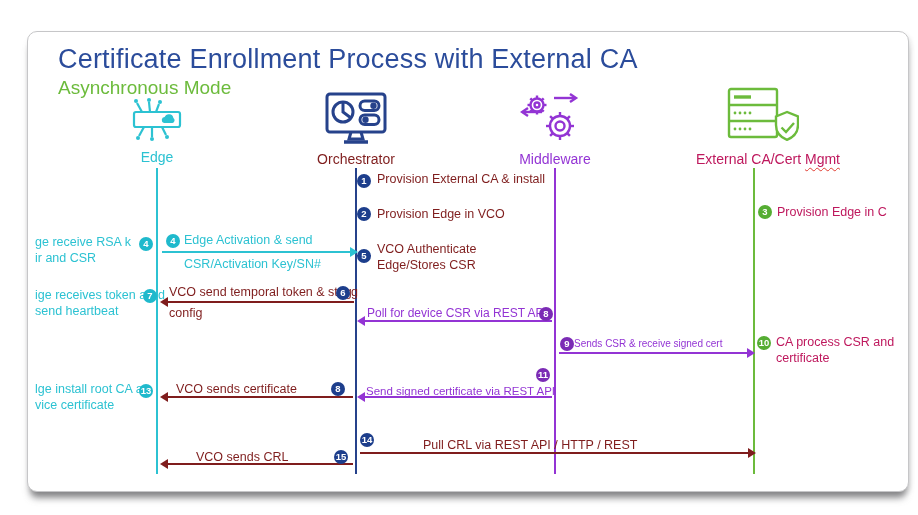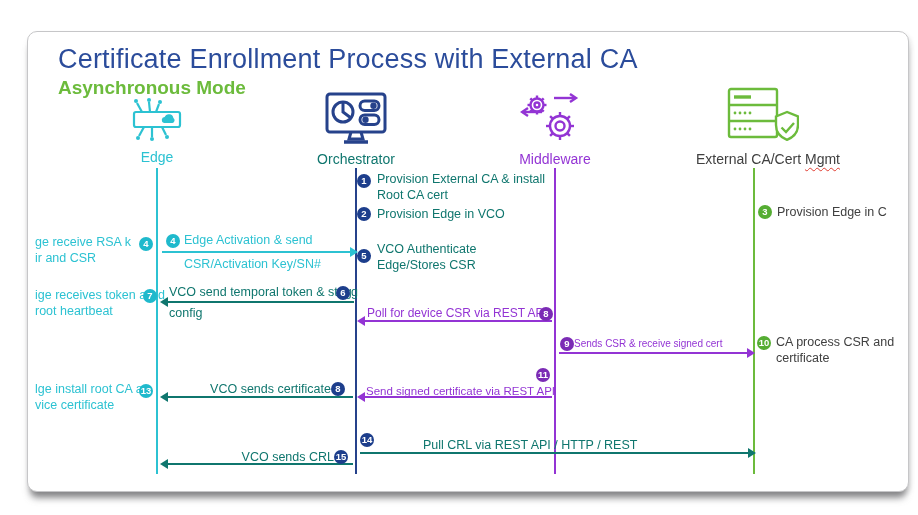--- a/index.html
+++ b/index.html
@@ -3,35 +3,35 @@
 <meta charset="utf-8">
 <style>
   html,body{margin:0;padding:0}
   body{width:918px;height:515px;background:#fff;position:relative;overflow:hidden;
        font-family:"Liberation Sans",sans-serif;-webkit-font-smoothing:antialiased}
   .abs{position:absolute}
   .slide{left:27px;top:31px;width:880px;height:459px;background:#fff;
          border:1px solid #c6c6c8;border-radius:10px;
          box-shadow:2px 3px 5px rgba(0,0,0,.10),0 9px 7px -3px rgba(110,110,112,.75)}
   .title{left:58px;top:44px;font-size:27px;font-weight:500;color:#2b4c9b;letter-spacing:.2px;white-space:nowrap}
-  .subtitle{left:58px;top:77px;font-size:19px;font-weight:700;color:#6cbb3c;white-space:nowrap}
+  .subtitle{left:58px;top:77px;font-size:19px;font-weight:400;color:#6cbb3c;white-space:nowrap}
   .actor-label{font-size:14px;font-weight:500;text-align:center;white-space:nowrap}
   .lifeline{top:168px;height:306px;width:2px}
   .note{font-size:12.5px;line-height:16px;white-space:nowrap}
   .small{font-size:11.5px}
   .badge{width:14px;height:14px;border-radius:50%;color:#fff;font-size:9.5px;font-weight:700;
          display:flex;align-items:center;justify-content:center;z-index:6;line-height:1}
   .arrow{height:2px;background:currentColor;z-index:3}
   .arrow i{position:absolute;width:0;height:0;border-top:5px solid transparent;border-bottom:5px solid transparent;top:-4px}
   .arrow i.r{right:-6px;border-left:8px solid}
   .arrow i.l{left:-6px;border-right:8px solid}
-  .c-blue{color:#0f766e}.c-cyan{color:#2cc2d2}.c-purple{color:#9334d4}.c-green{color:#404040}
+  .c-blue{color:#7f1d1d}.c-cyan{color:#2cc2d2}.c-purple{color:#9334d4}.c-green{color:#be185d}
   .bg-blue{background:#1d3e8c}.bg-cyan{background:#1fb9cc}.bg-purple{background:#7b2bb5}.bg-green{background:#55ad33}
   .ll-cyan{background:#2cc2d2}.ll-blue{background:#26428b}.ll-purple{background:#9334d4}.ll-green{background:#6cbb3c}
-  .right{text-align:right}
+  .right{}
   .clip{overflow:hidden}
   .misspell{text-decoration:underline wavy #e03c31;text-decoration-thickness:1px;text-underline-offset:3px}
 </style>
 </head>
 <body>
 
 <div class="abs slide"></div>
 
 <div class="abs title">Certificate Enrollment Process with External CA</div>
 <div class="abs subtitle">Asynchronous Mode</div>
@@ -123,21 +123,20 @@
 <div class="abs actor-label c-green" style="left:678px;top:151px;width:180px"><span>External CA/Cert </span><span class="misspell">Mgmt</span></div>
 
 <div class="abs lifeline ll-cyan" style="left:156px"></div>
 <div class="abs lifeline ll-blue" style="left:355px"></div>
 <div class="abs lifeline ll-purple" style="left:554px"></div>
 <div class="abs lifeline ll-green" style="left:753px"></div>
 
 <div class="abs badge bg-blue" style="left:357px;top:174px">1</div>
 <div class="abs note c-blue" style="left:377px;top:171px">
   <div>Provision External CA &amp; install</div>
-  <div>Root CA cert</div>
 </div>
 
 <div class="abs badge bg-blue" style="left:357px;top:207px">2</div>
 <div class="abs note c-blue" style="left:377px;top:206px">Provision Edge in VCO</div>
 
 <div class="abs badge bg-green" style="left:758px;top:205px">3</div>
 <div class="abs note c-green clip" style="left:777px;top:204px;width:128px">Provision Edge in C</div>
 
 <div class="abs badge bg-cyan" style="left:139px;top:237px">4</div>
 <div class="abs note c-cyan" style="left:35px;top:234px">
@@ -162,21 +161,21 @@
 <div class="abs badge bg-blue" style="left:336px;top:286px">6</div>
 <div class="abs note c-blue" style="left:351px;top:284px">g</div>
 <div class="abs arrow c-blue" style="left:166px;top:301px;width:188px">
     <i class="l"></i>
   </div>
 <div class="abs note c-blue" style="left:169px;top:305px">config</div>
 
 <div class="abs note c-cyan" style="left:35px;top:287px">ige receives token a</div>
 <div class="abs badge bg-cyan" style="left:143px;top:289px">7</div>
 <div class="abs note c-cyan" style="left:158px;top:287px">d</div>
-<div class="abs note c-cyan" style="left:35px;top:303px">root heartbeat</div>
+<div class="abs note c-cyan" style="left:35px;top:303px">send heartbeat</div>
 
 <div class="abs note c-purple" style="left:367px;top:305px;font-size:12px">Poll for device CSR via REST API</div>
 <div class="abs badge bg-purple" style="left:539px;top:307px">8</div>
 <div class="abs arrow c-purple" style="left:363px;top:320px;width:189px">
     <i class="l"></i>
   </div>
 
 <div class="abs badge bg-purple" style="left:560px;top:337px">9</div>
 <div class="abs note c-purple" style="left:574px;top:336px;font-size:10px">Sends CSR &amp; receive signed cert</div>
 <div class="abs arrow c-purple" style="left:559px;top:352px;width:190px">

